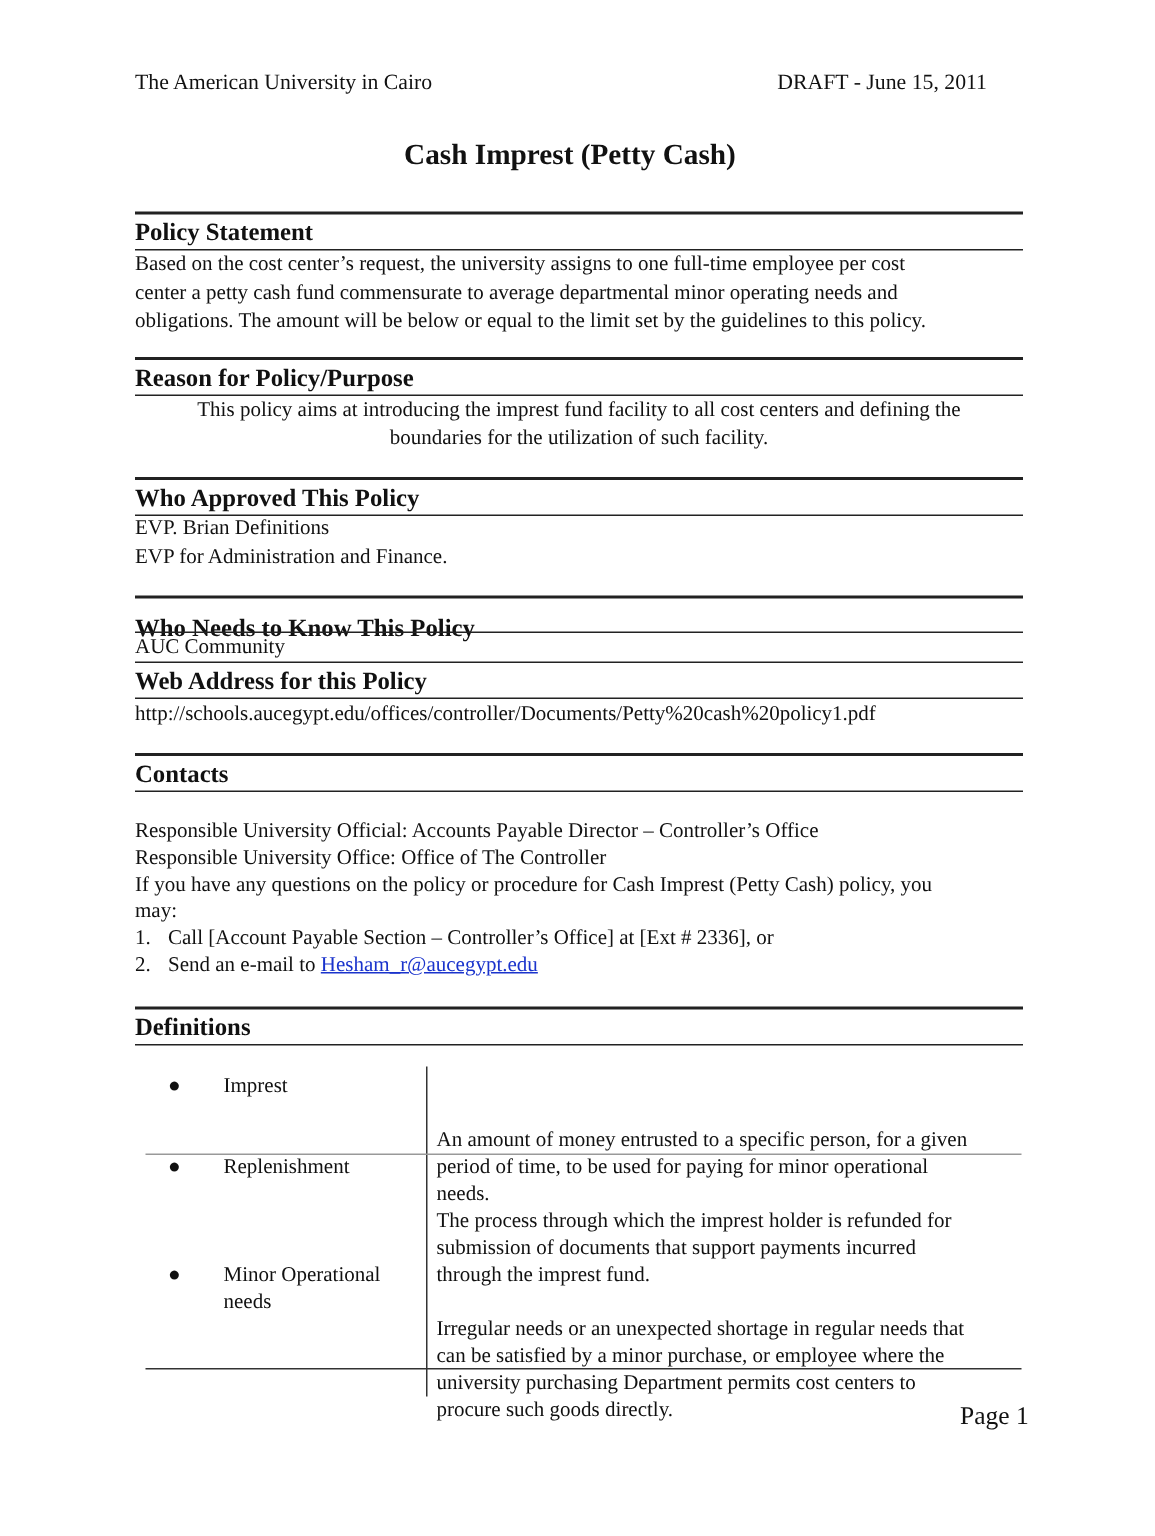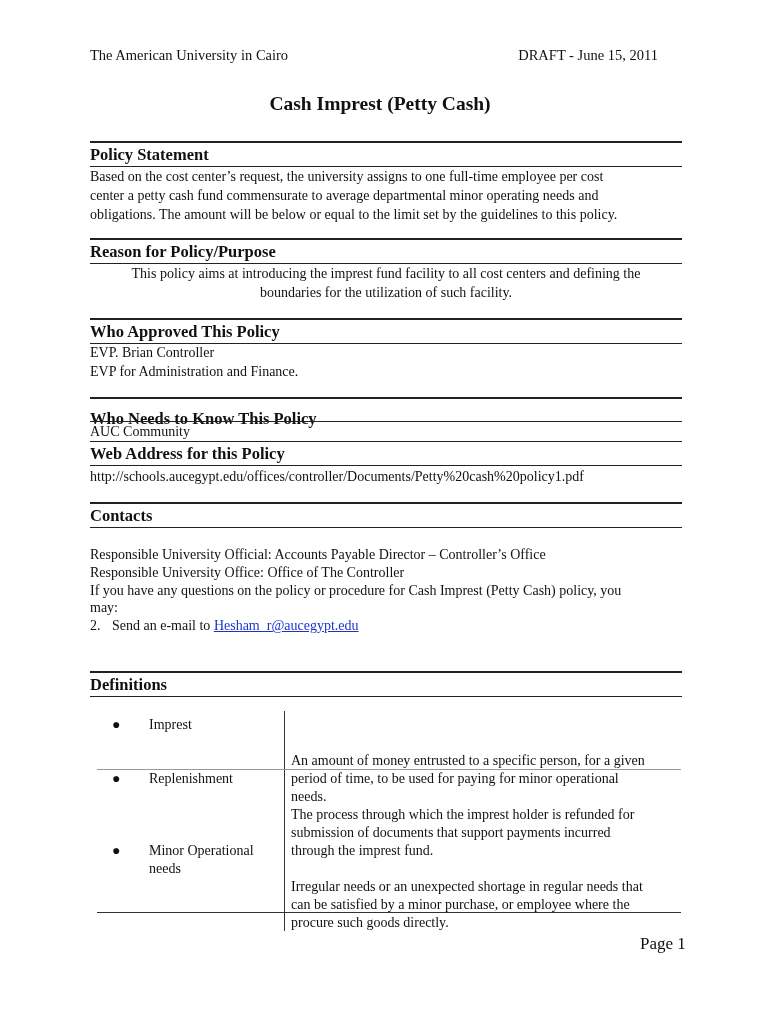--- a/index.html
+++ b/index.html
@@ -62,21 +62,21 @@
     <span class="line">This policy aims at introducing the imprest fund facility to all cost centers and defining the</span>
     <span class="line">boundaries for the utilization of such facility.</span>
   </div>
 </div>
 
 <div class="section" style="top:318px;">
   <div class="rule" style="top:0;"></div>
   <div class="sec-head" style="top:4px;">Who Approved This Policy</div>
   <div class="rule thin" style="top:25px;"></div>
   <div class="body-text" style="top:25px;">
-    <span class="line">EVP. Brian Controller</span>
+    <span class="line">EVP. Brian Definitions</span>
     <span class="line">EVP for Administration and Finance.</span>
   </div>
 </div>
 
 <div class="section" style="top:397px;">
   <div class="rule" style="top:0;"></div>
   <div class="sec-head" style="top:12px;">Who Needs to Know This Policy</div>
   <div class="rule thin" style="top:24px;"></div>
   <div class="body-text" style="top:25px;">
     <span class="line">AUC Community</span>
@@ -94,20 +94,23 @@
 
 <div class="section" style="top:502px;">
   <div class="rule" style="top:0;"></div>
   <div class="sec-head" style="top:4px;">Contacts</div>
   <div class="rule thin" style="top:25px;"></div>
   <div class="body-text" style="top:44px; line-height:17.8px;">
     <span class="line">Responsible University Official: Accounts Payable Director – Controller’s Office</span>
     <span class="line">Responsible University Office: Office of The Controller</span>
     <span class="line">If you have any questions on the policy or procedure for Cash Imprest (Petty Cash) policy, you</span>
     <span class="line">may:</span>
+    <span class="line">
+      <span class="list-num">1.</span><span>Call [Account Payable Section – Controller’s Office] at [Ext # 2336], or</span>
+    </span>
     <span class="line">
       <span class="list-num">2.</span><span>Send an e-mail to </span><a class="email" href="#">Hesham_r@aucegypt.edu</a>
     </span>
   </div>
 </div>
 
 <div class="section" style="top:671px;">
   <div class="rule" style="top:0;"></div>
   <div class="sec-head" style="top:4px;">Definitions</div>
   <div class="rule thin" style="top:25px;"></div>
@@ -144,20 +147,21 @@
 
   <div class="def-row" style="top:131px;">
     <span class="def-bullet" style="left:15px;">●</span>
     <div class="def-term" style="left:52px;">
       <span class="line">Minor Operational</span>
       <span class="line">needs</span>
     </div>
     <div class="def-desc">
       <span class="line">Irregular needs or an unexpected shortage in regular needs that</span>
       <span class="line">can be satisfied by a minor purchase, or employee where the</span>
+      <span class="line">university purchasing Department permits cost centers to</span>
       <span class="line">procure such goods directly.</span>
     </div>
   </div>
 
   <div class="hline" style="top:201px; border-top:1px solid #333;"></div>
 </div>
 
 <div class="page-num">Page 1</div>
 
 </body></html>

